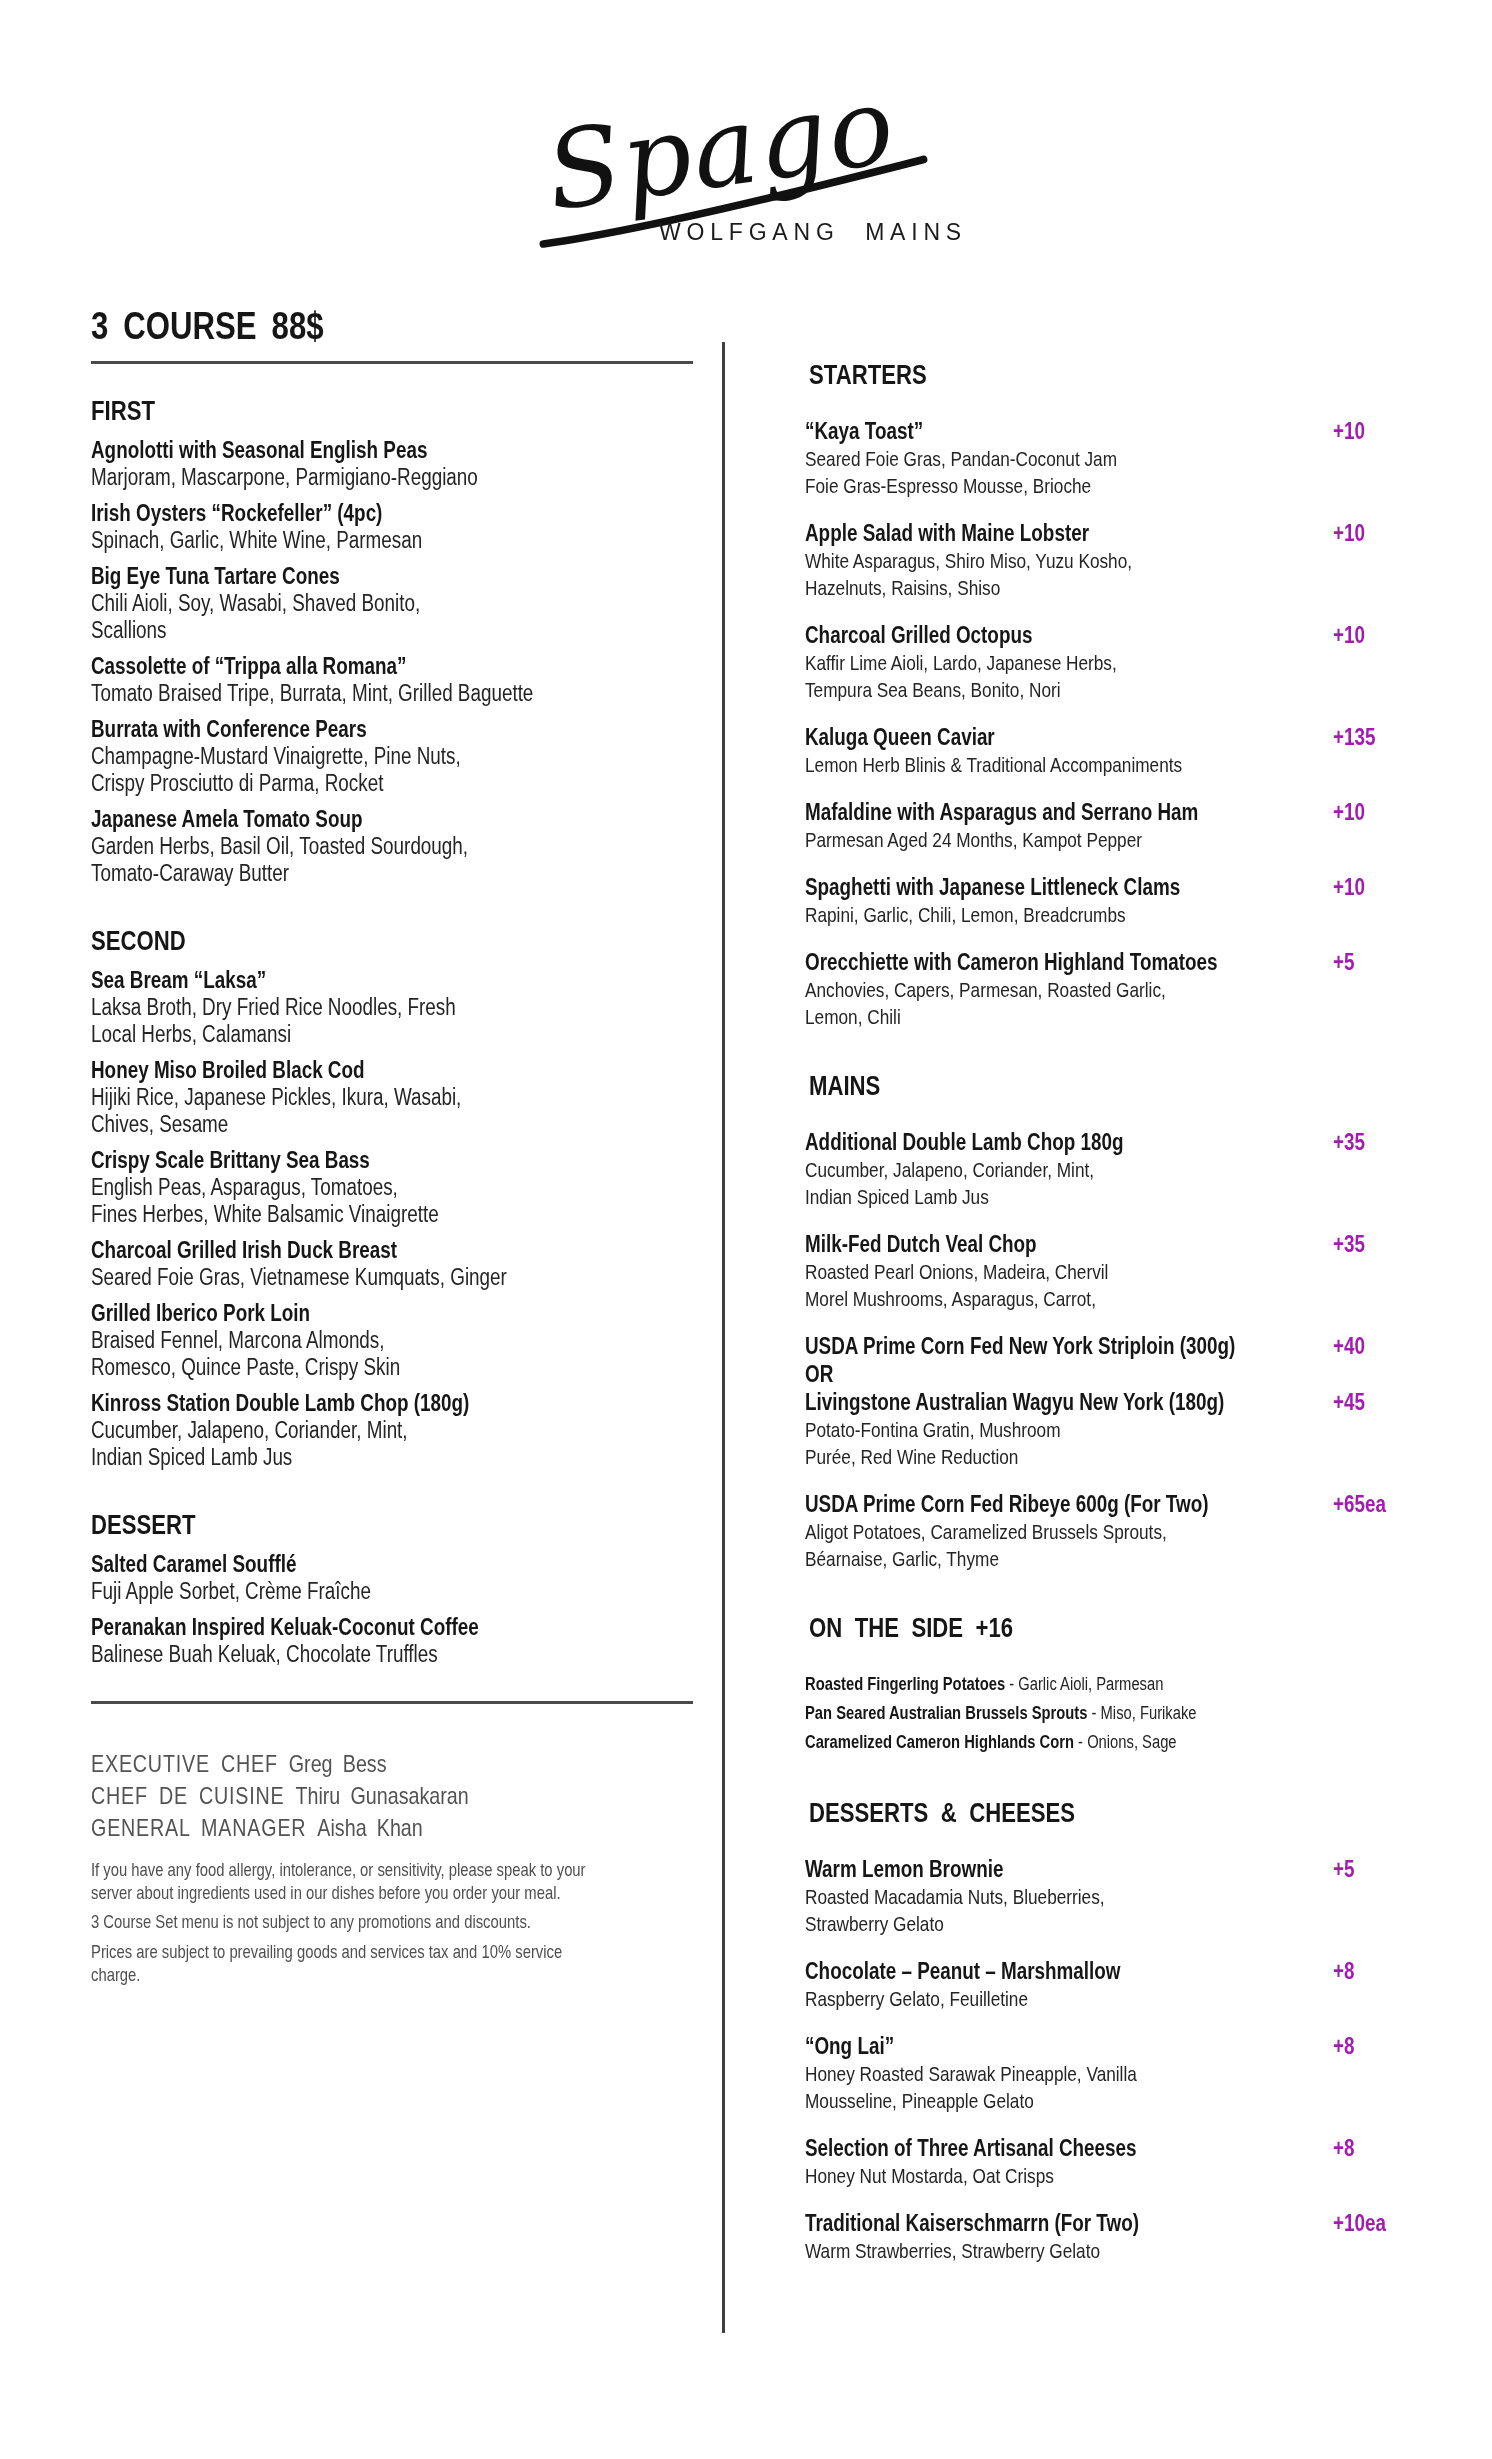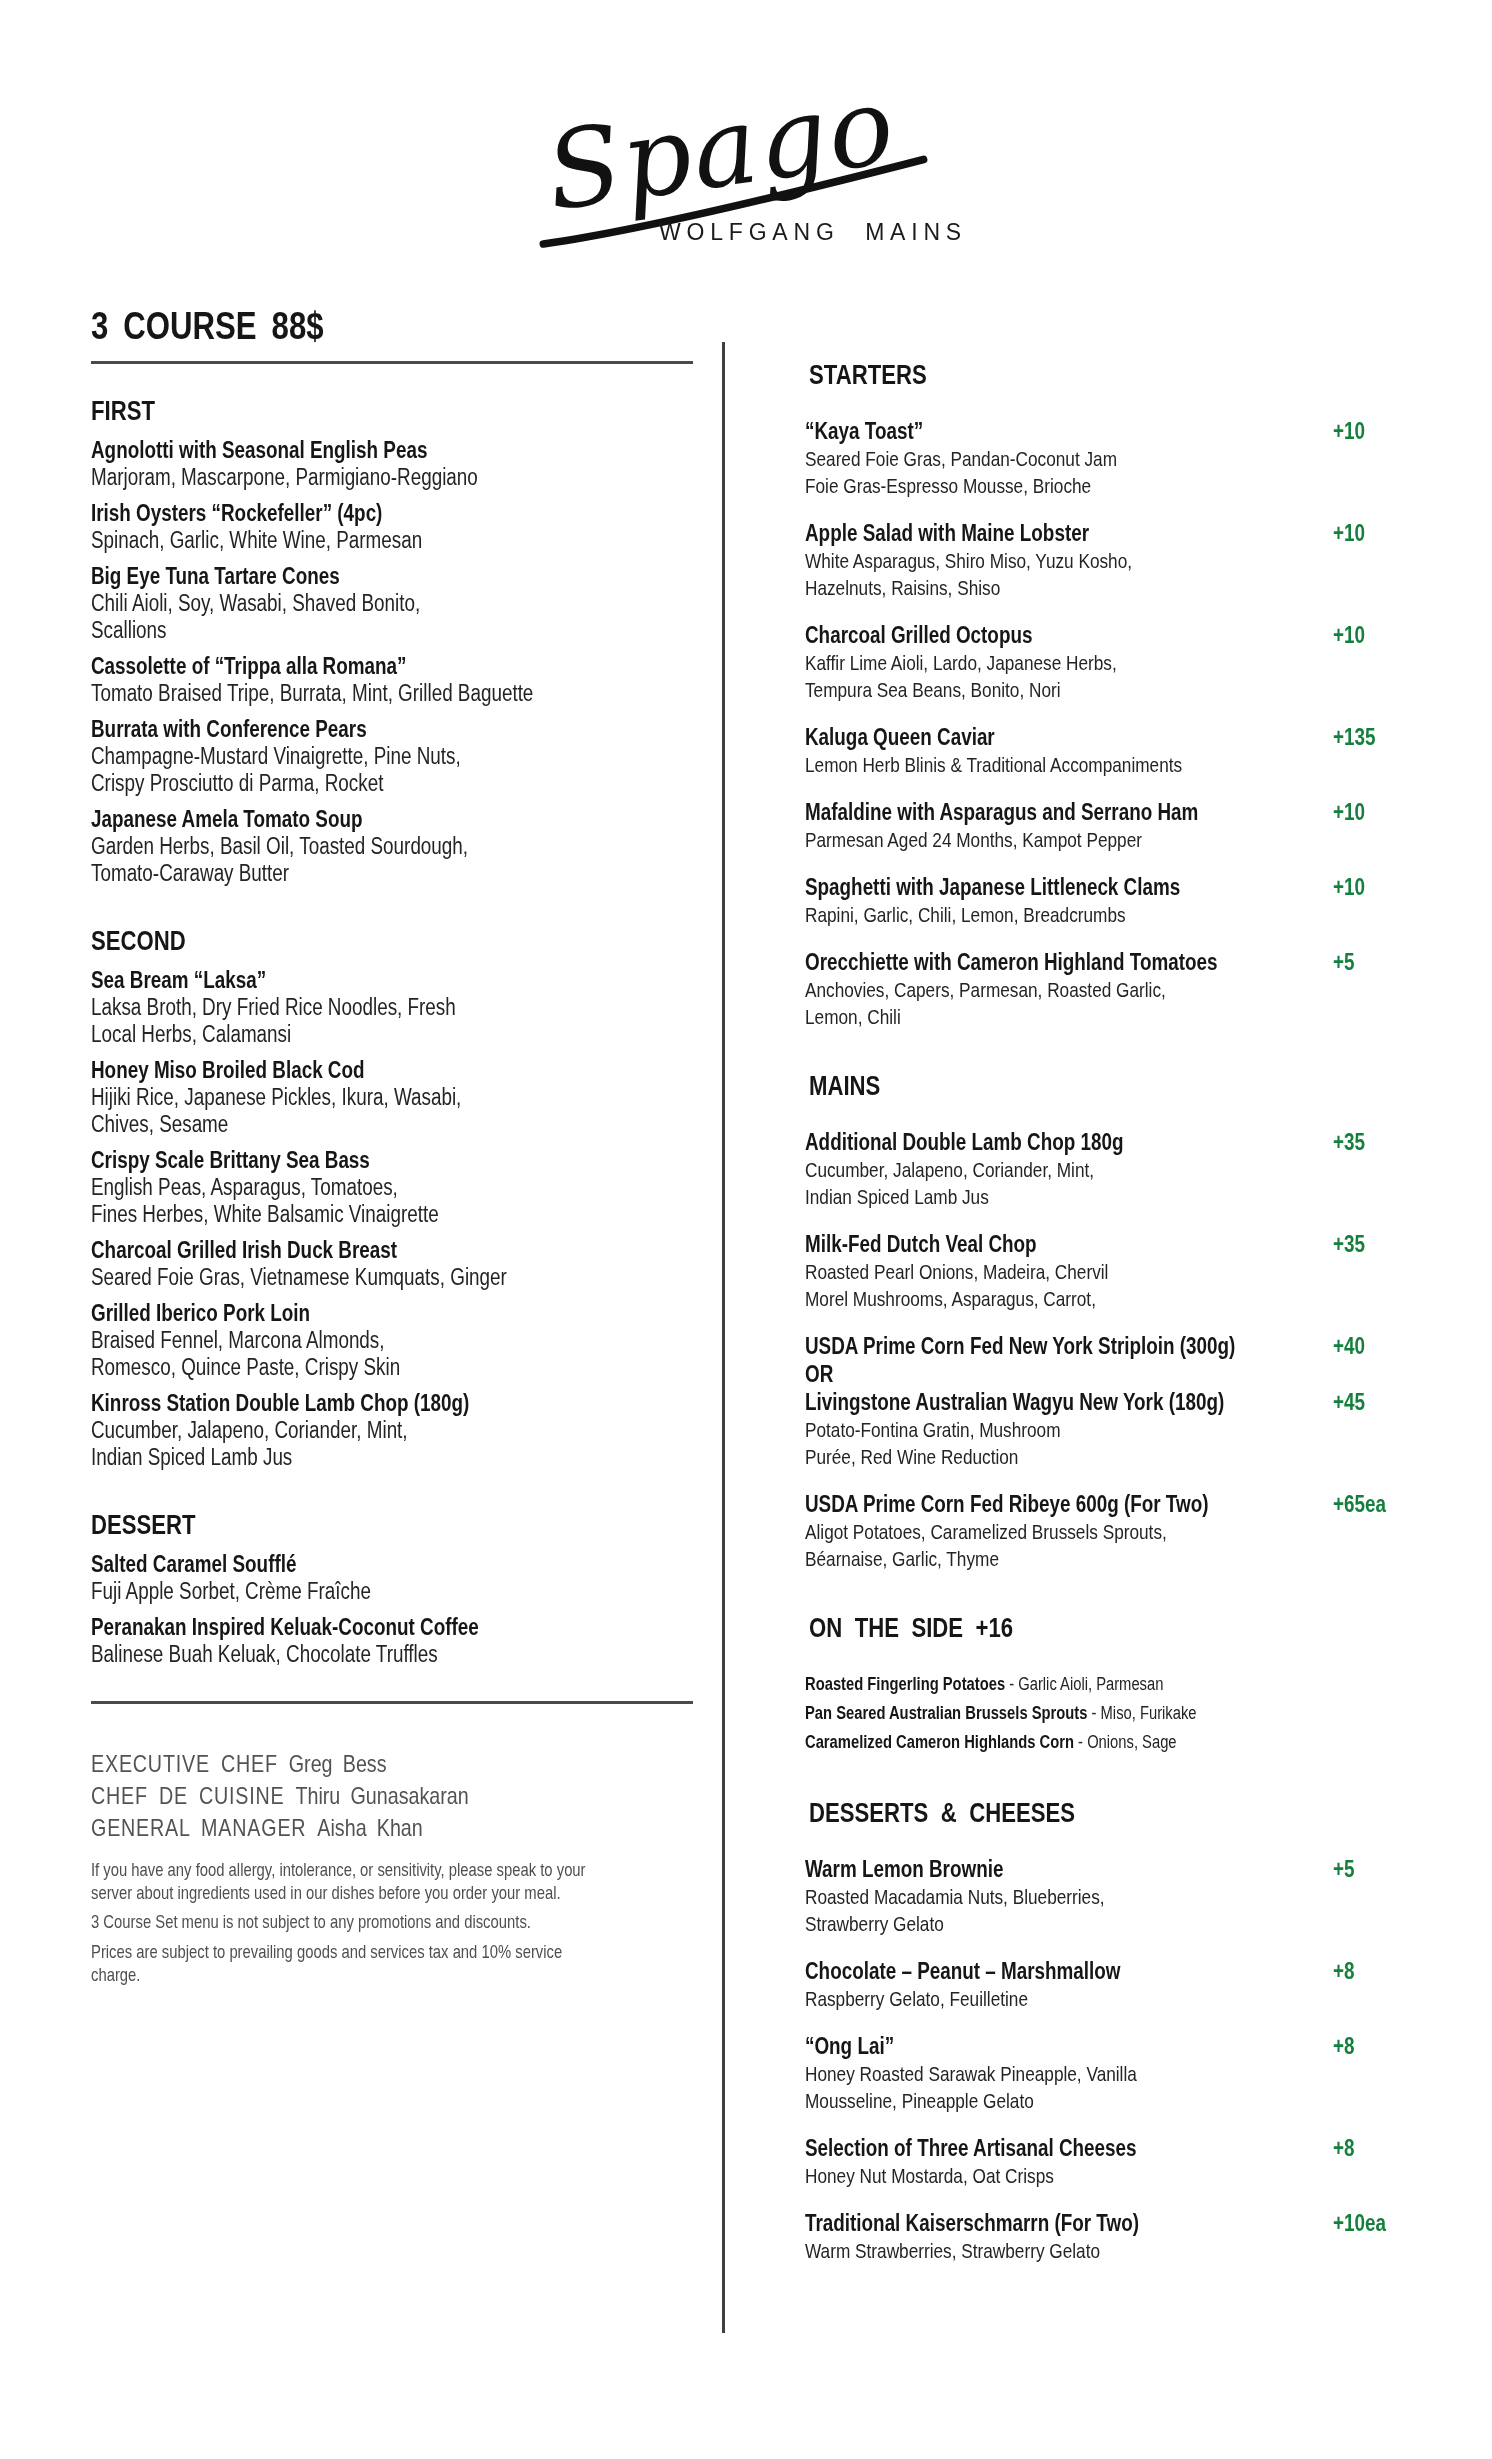--- a/index.html
+++ b/index.html
@@ -39,21 +39,21 @@
   .dline2{font-size:19px;line-height:23px;color:#4f4f4f;}
 
   
   .right{position:absolute;left:805px;top:359px;width:634px;}
   .rhead{font-size:27px;font-weight:bold;line-height:33px;word-spacing:7.7px;
     margin:0 0 25px 4px;color:#161616;}
   .rhead.later{margin-top:40px;}
   .ritem{margin-bottom:20px;}
   .rrow{display:flex;}
   .rname{flex:1;font-size:23px;font-weight:bold;line-height:28px;color:#161616;}
-  .rprice{width:106px;flex:none;font-size:23px;font-weight:bold;line-height:28px;color:#15803d;}
+  .rprice{width:106px;flex:none;font-size:23px;font-weight:bold;line-height:28px;color:#a21caf;}
   .rdline{font-size:21px;line-height:27px;color:#242424;}
   .side-line{font-size:18px;line-height:29px;color:#242424;}
   .side-line b{color:#161616;}
 </style>
 </head>
 <body>
 
 <svg class="logo-script" viewBox="0 0 430 200" width="413" height="192">
   <g transform="rotate(-8 30 140)">
     <text x="28" y="140" font-family="DejaVu Serif, serif" font-style="italic" font-size="112" letter-spacing="2" fill="#111">Spago</text>

